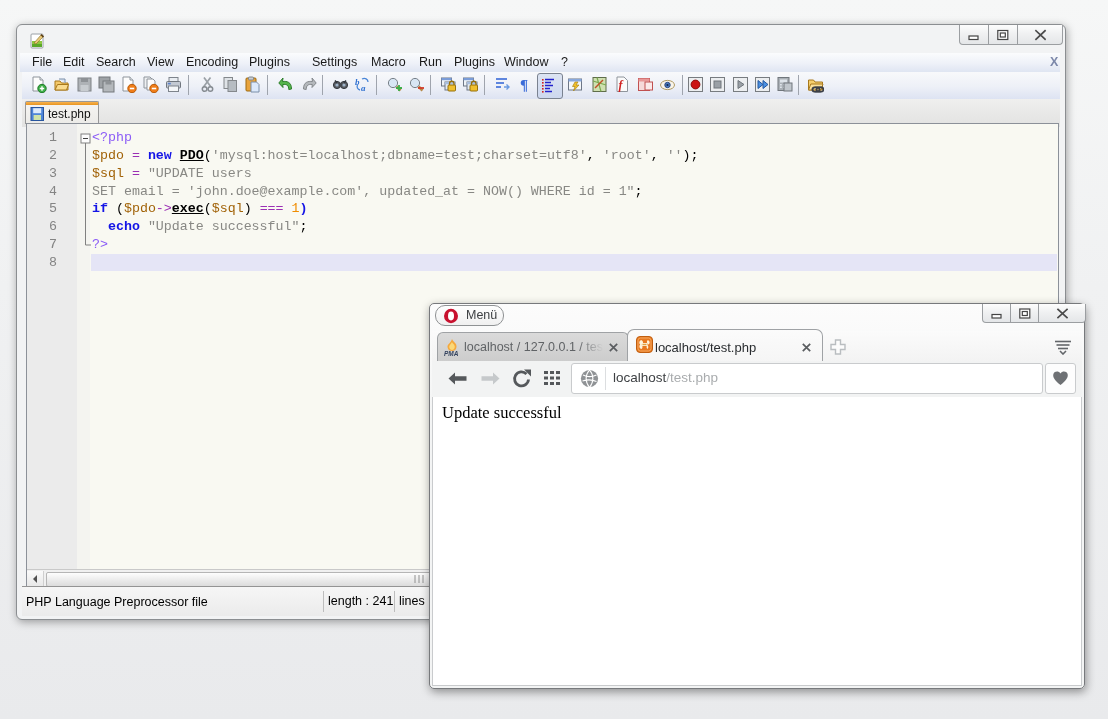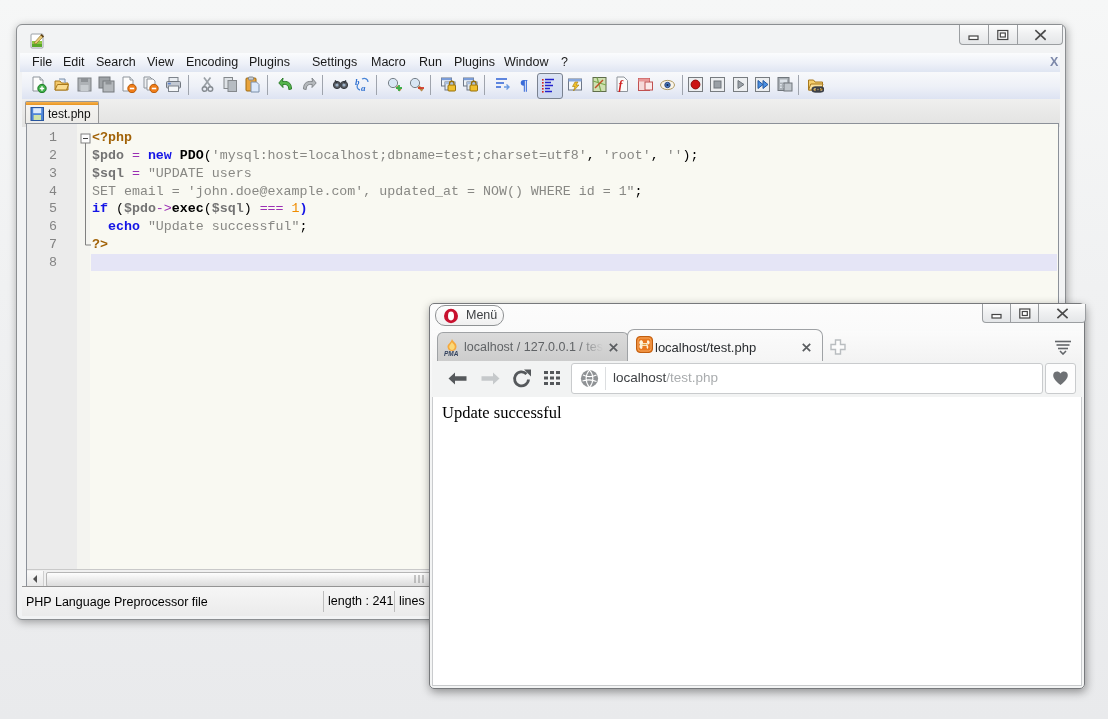--- a/index.html
+++ b/index.html
@@ -32,26 +32,26 @@
 #npp-tab .lbl{position:absolute;left:22px;top:5px;font-size:12px;color:#111;}
 #editor{position:absolute;left:9px;top:98px;width:1031px;height:461px;border:1px solid #8c9199;background:#f9f9f2;}
 #gutter{position:absolute;left:0;top:0;width:50px;height:445px;background:#ebebeb;border-right:1px solid #d7d7d7;}
 #foldm{position:absolute;left:50px;top:0;width:13px;height:445px;background:#f4f4f0;}
 .ln{position:absolute;left:0;width:30px;text-align:right;color:#848484;
   font-family:"Liberation Mono",monospace;font-size:13.3px;line-height:17.75px;}
 .cl{position:absolute;left:65px;white-space:pre;font-family:"Liberation Mono",monospace;
   font-size:13.3px;line-height:17.75px;color:#000;}
 .hl8{position:absolute;left:64px;right:1px;height:17.75px;background:#e5e5f6;}
 .kw{color:#1414e6;font-weight:bold;}
-.vr{color:#737373;font-weight:bold;}
+.vr{color:#a16207;font-weight:normal;}
 .op{color:#9b30b4;}
 .st{color:#888884;margin-top:14px;}
 .num{color:#f08c00;}
-.tag{color:#a16207;font-weight:bold;}
-.fn{color:#000;font-weight:bold;}
+.tag{color:#8b5cf6;font-weight:normal;}
+.fn{color:#000;font-weight:bold;text-decoration:underline;}
 #hscroll{position:absolute;left:0;top:445px;right:0;height:16px;background:#f0f0f0;border-top:1px solid #c9c9c9;}
 #npp-status{position:absolute;left:5px;right:5px;top:561px;height:29px;border-top:1px solid #949494;
   background:linear-gradient(#f6f6f6,#ebebeb);font-size:12.5px;color:#000;}
 
 #opera{position:absolute;left:429px;top:303px;width:654px;height:384px;
   background:linear-gradient(#fcfcfc,#f3f4f4 30%);border:1px solid #77797c;border-radius:5px;
   box-shadow:1px 3px 10px rgba(0,0,0,.4);}
 #menub{position:absolute;left:5px;top:1px;width:67px;height:19px;background:linear-gradient(#fefefe,#f0f0f0);
   border:1px solid #8f9294;border-radius:10px;}
 #op-tabbar{position:absolute;left:2px;top:27px;right:2px;height:30px;

